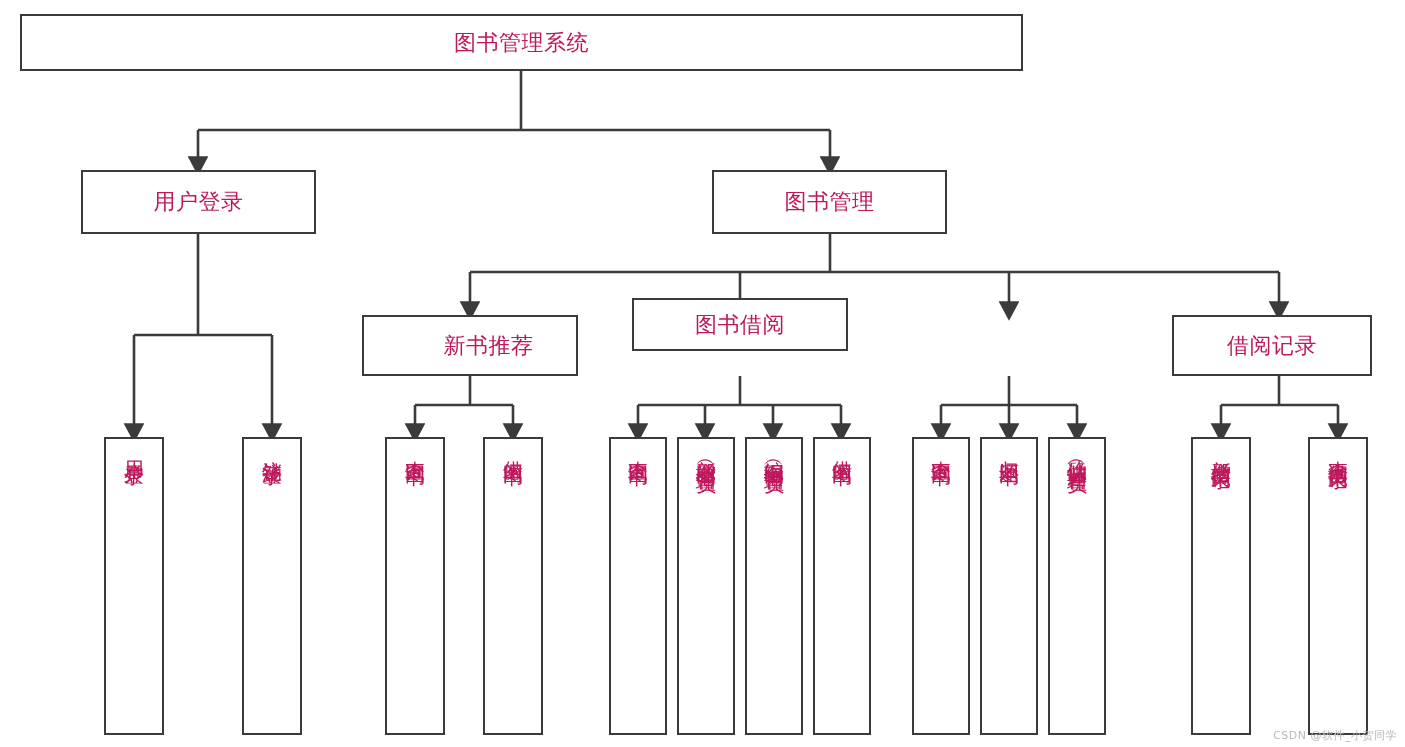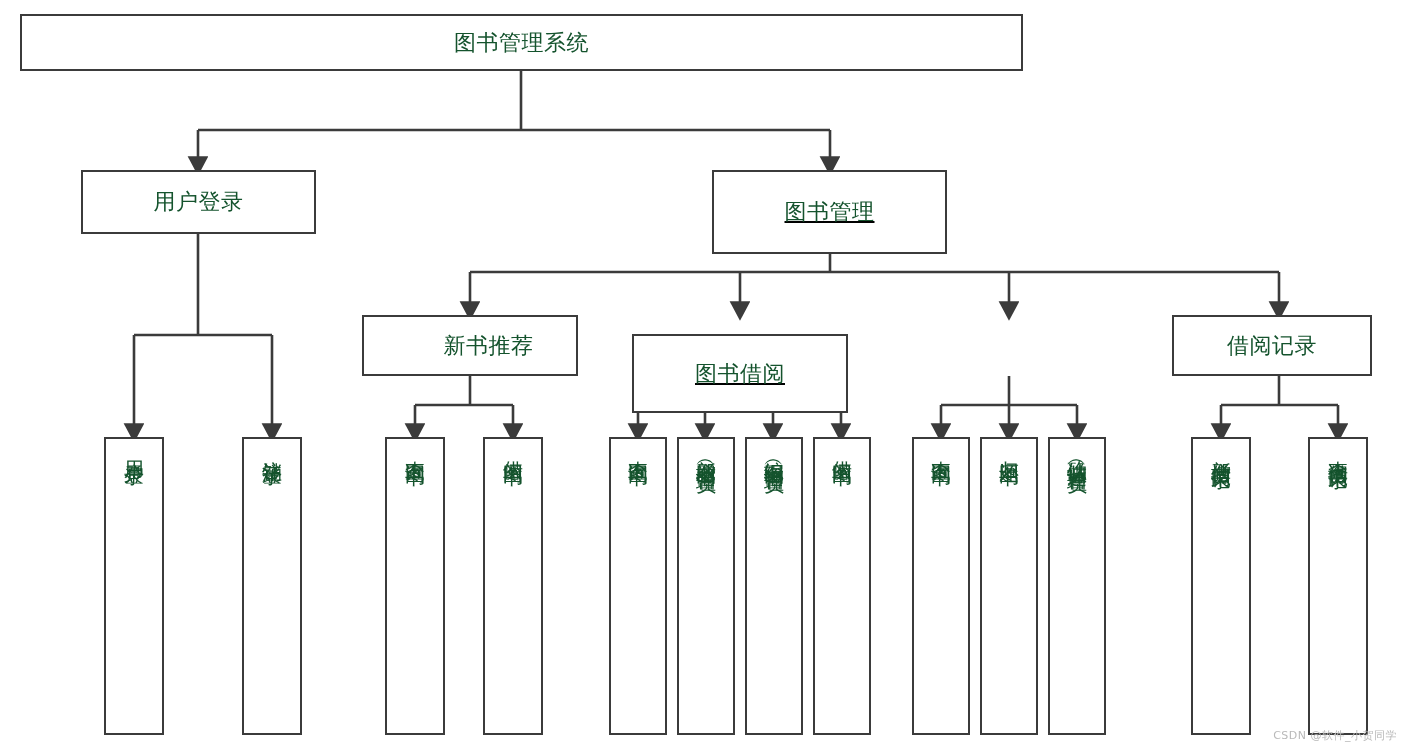--- a/index.html
+++ b/index.html
@@ -33,21 +33,21 @@
     background: #ffffff;
     border: 2px solid #3b3b3b;
     display: flex;
     align-items: center;
     justify-content: center;
     z-index: 2;
   }
   .node-label {
     font-size: 21px;
     line-height: 1.15;
-    color: #14532d;
+    color: #be185d;
     letter-spacing: 0.5px;
     white-space: nowrap;
     text-align: left;
   }
   .node.vertical .node-label {
     writing-mode: vertical-rl;
     text-orientation: upright;
     white-space: normal;
     letter-spacing: 2px;
     font-size: 20px;
@@ -132,28 +132,28 @@
     </g>
   </svg>
 
   <div class="node root" style="left:20px; top:14px; width:1003px; height:57px;">
     <span class="node-label">图书管理系统</span>
   </div>
 
   <div class="node level1" style="left:81px; top:170px; width:235px; height:64px;">
     <span class="node-label">用户登录</span>
   </div>
-  <div class="node level1" style="left:712px; top:170px; width:235px; height:84px;text-decoration:underline;">
+  <div class="node level1" style="left:712px; top:170px; width:235px; height:64px;">
     <span class="node-label">图书管理</span>
   </div>
 
   <div class="node level1" style="left:362px; top:315px; width:216px; height:61px;padding-left:37px;">
     <span class="node-label">新书推荐</span>
   </div>
-  <div class="node level1" style="left:632px; top:334px; width:216px; height:79px;text-decoration:underline;">
+  <div class="node level1" style="left:632px; top:298px; width:216px; height:53px;">
     <span class="node-label">图书借阅</span>
   </div>
   <div class="node level1" style="left:1172px; top:315px; width:200px; height:61px;">
     <span class="node-label">借阅记录</span>
   </div>
 
   <div class="node vertical" style="left:104px; top:437px; width:60px; height:298px;">
     <span class="node-label">用户登录</span>
   </div>
   <div class="node vertical" style="left:242px; top:437px; width:60px; height:298px;">

